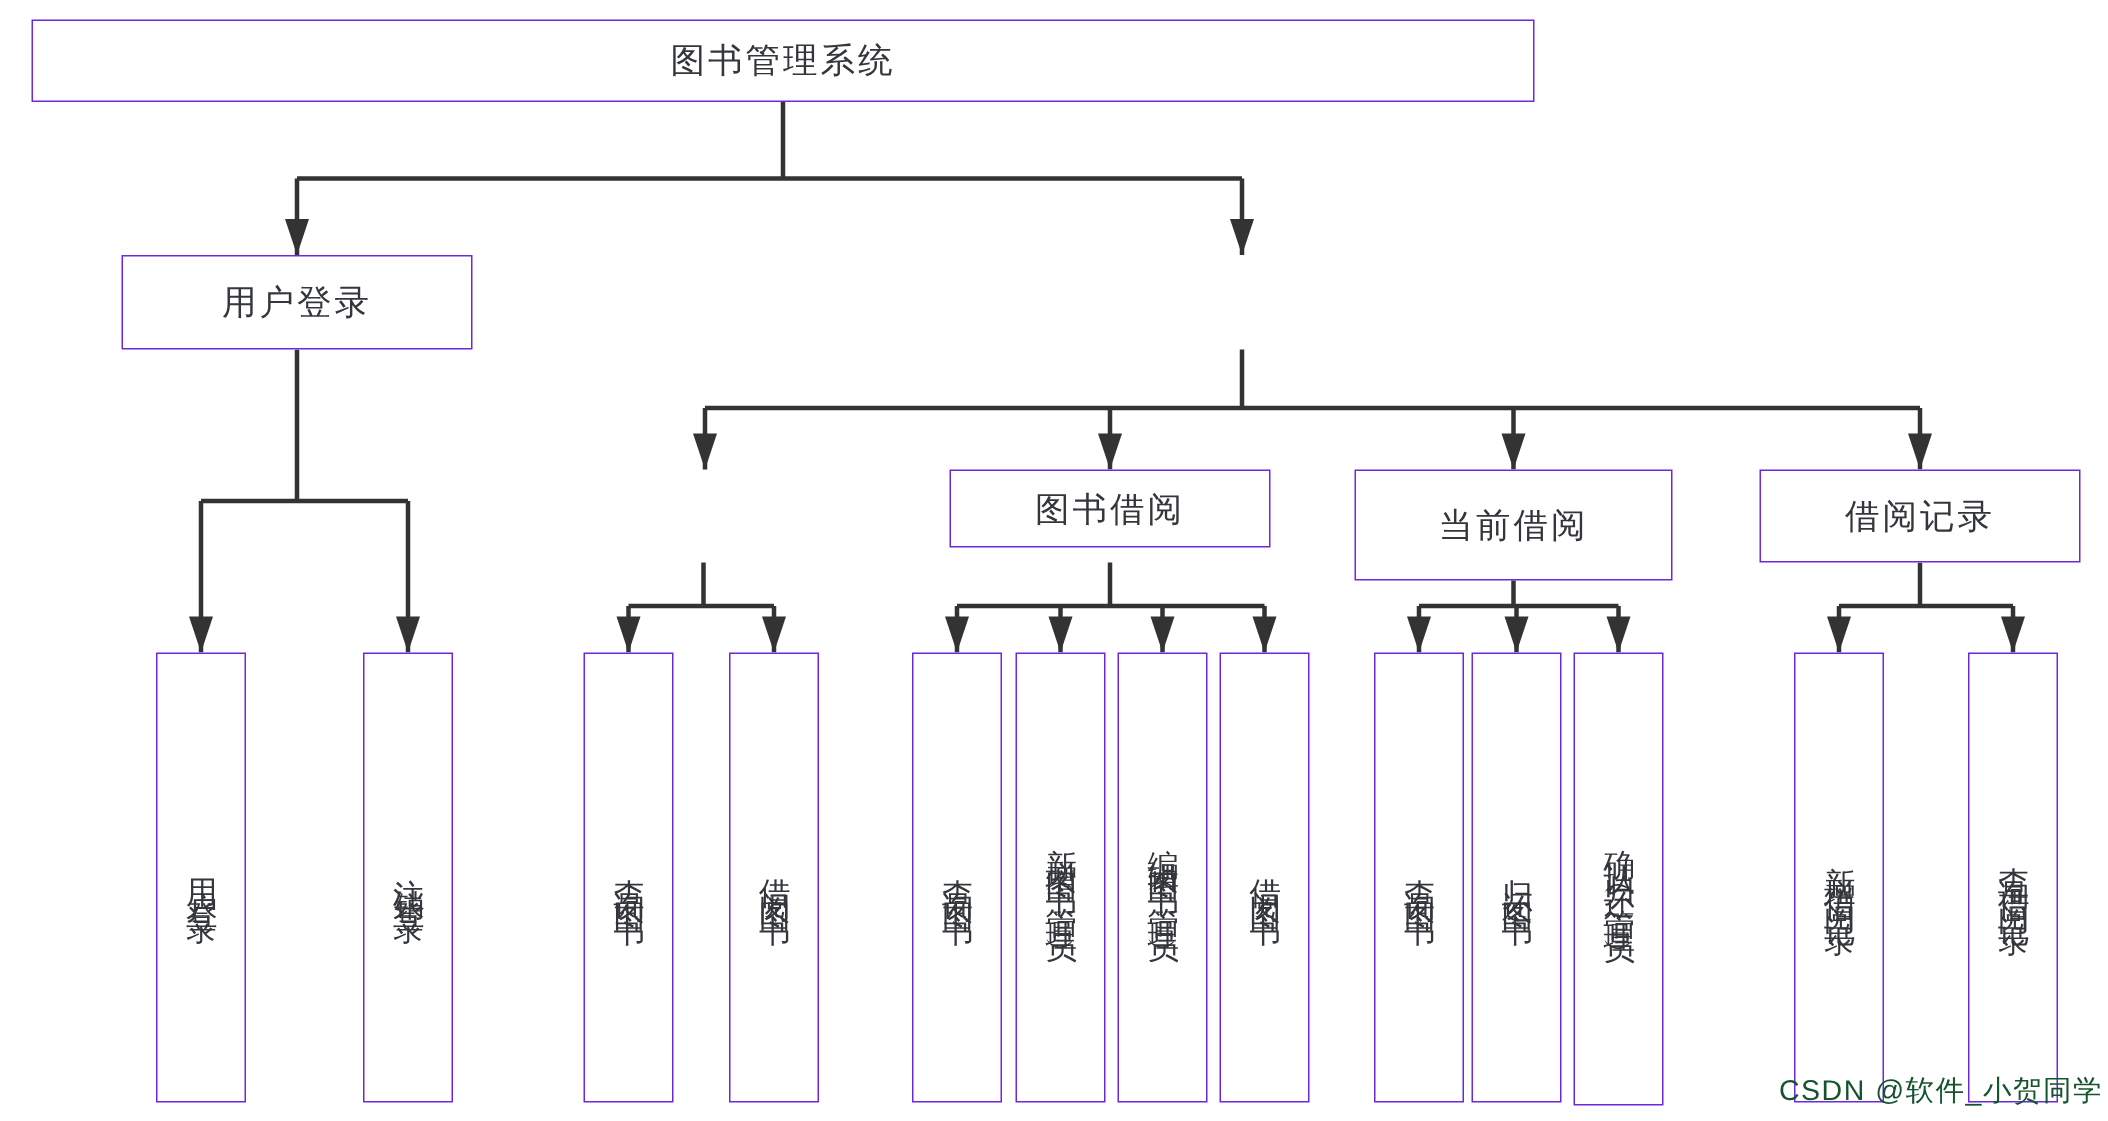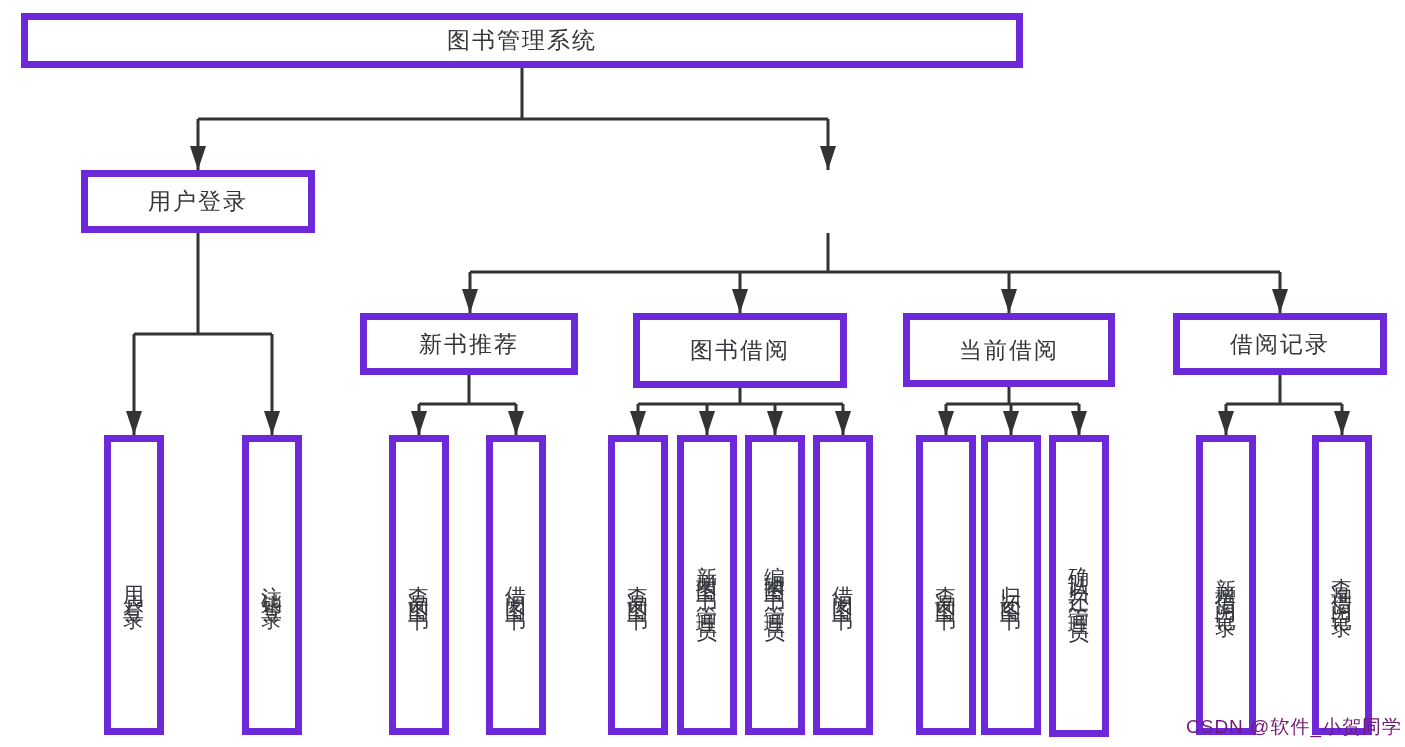--- a/index.html
+++ b/index.html
@@ -14,21 +14,21 @@
   .connectors {
     position: absolute;
     left: 0; top: 0;
     width: 1405px; height: 747px;
     pointer-events: none;
   }
   .node {
     position: absolute;
     box-sizing: border-box;
     background: #ffffff;
-    border: 7px solid #6d28d9;
+    border: 1px solid #6d28d9;
     color: #33363b;
     display: flex;
     align-items: center;
     justify-content: center;
     text-align: center;
   }
   .node.h {
     font-size: 23px;
     letter-spacing: 2px;
     white-space: nowrap;
@@ -39,21 +39,21 @@
     font-size: 21px;
     letter-spacing: 8px;
     line-height: 1;
     padding: 4px 0;
   }
   .watermark {
     position: absolute;
     left: 1186px;
     top: 714px;
     font-size: 19px;
-    color: #701a75;
+    color: #14532d;
     white-space: nowrap;
     letter-spacing: 1px;
   }
 </style>
 </head>
 <body>
 
 <div class="canvas">
 
   <svg class="connectors" viewBox="0 0 1405 747" xmlns="http://www.w3.org/2000/svg">
@@ -86,22 +86,21 @@
       <polygon points="1071,411 1087,411 1079,435"></polygon>
       <polygon points="1218,411 1234,411 1226,435"></polygon>
       <polygon points="1334,411 1350,411 1342,435"></polygon>
     </g>
   </svg>
 
   <div class="node h" style="left:21px; top:13px; width:1002px; height:55px;">图书管理系统</div>
 
   <div class="node h" style="left:81px; top:170px; width:234px; height:63px;">用户登录</div>
 
-  <div class="node h" style="left:360px; top:313px; width:218px; height:62px;">新书推荐</div>
-  <div class="node h" style="left:633px; top:313px; width:214px; height:75px;">图书借阅</div>
+  <div class="node h" style="left:633px; top:313px; width:214px; height:52px;">图书借阅</div>
   <div class="node h" style="left:903px; top:313px; width:212px; height:74px;">当前借阅</div>
   <div class="node h" style="left:1173px; top:313px; width:214px; height:62px;">借阅记录</div>
 
   <div class="node v" style="left:104px; top:435px; width:60px; height:300px;">用户登录</div>
   <div class="node v" style="left:242px; top:435px; width:60px; height:300px;">注销登录</div>
 
   <div class="node v" style="left:389px; top:435px; width:60px; height:300px;">查询图书</div>
   <div class="node v" style="left:486px; top:435px; width:60px; height:300px;">借阅图书</div>
 
   <div class="node v" style="left:608px; top:435px; width:60px; height:300px;">查询图书</div>

